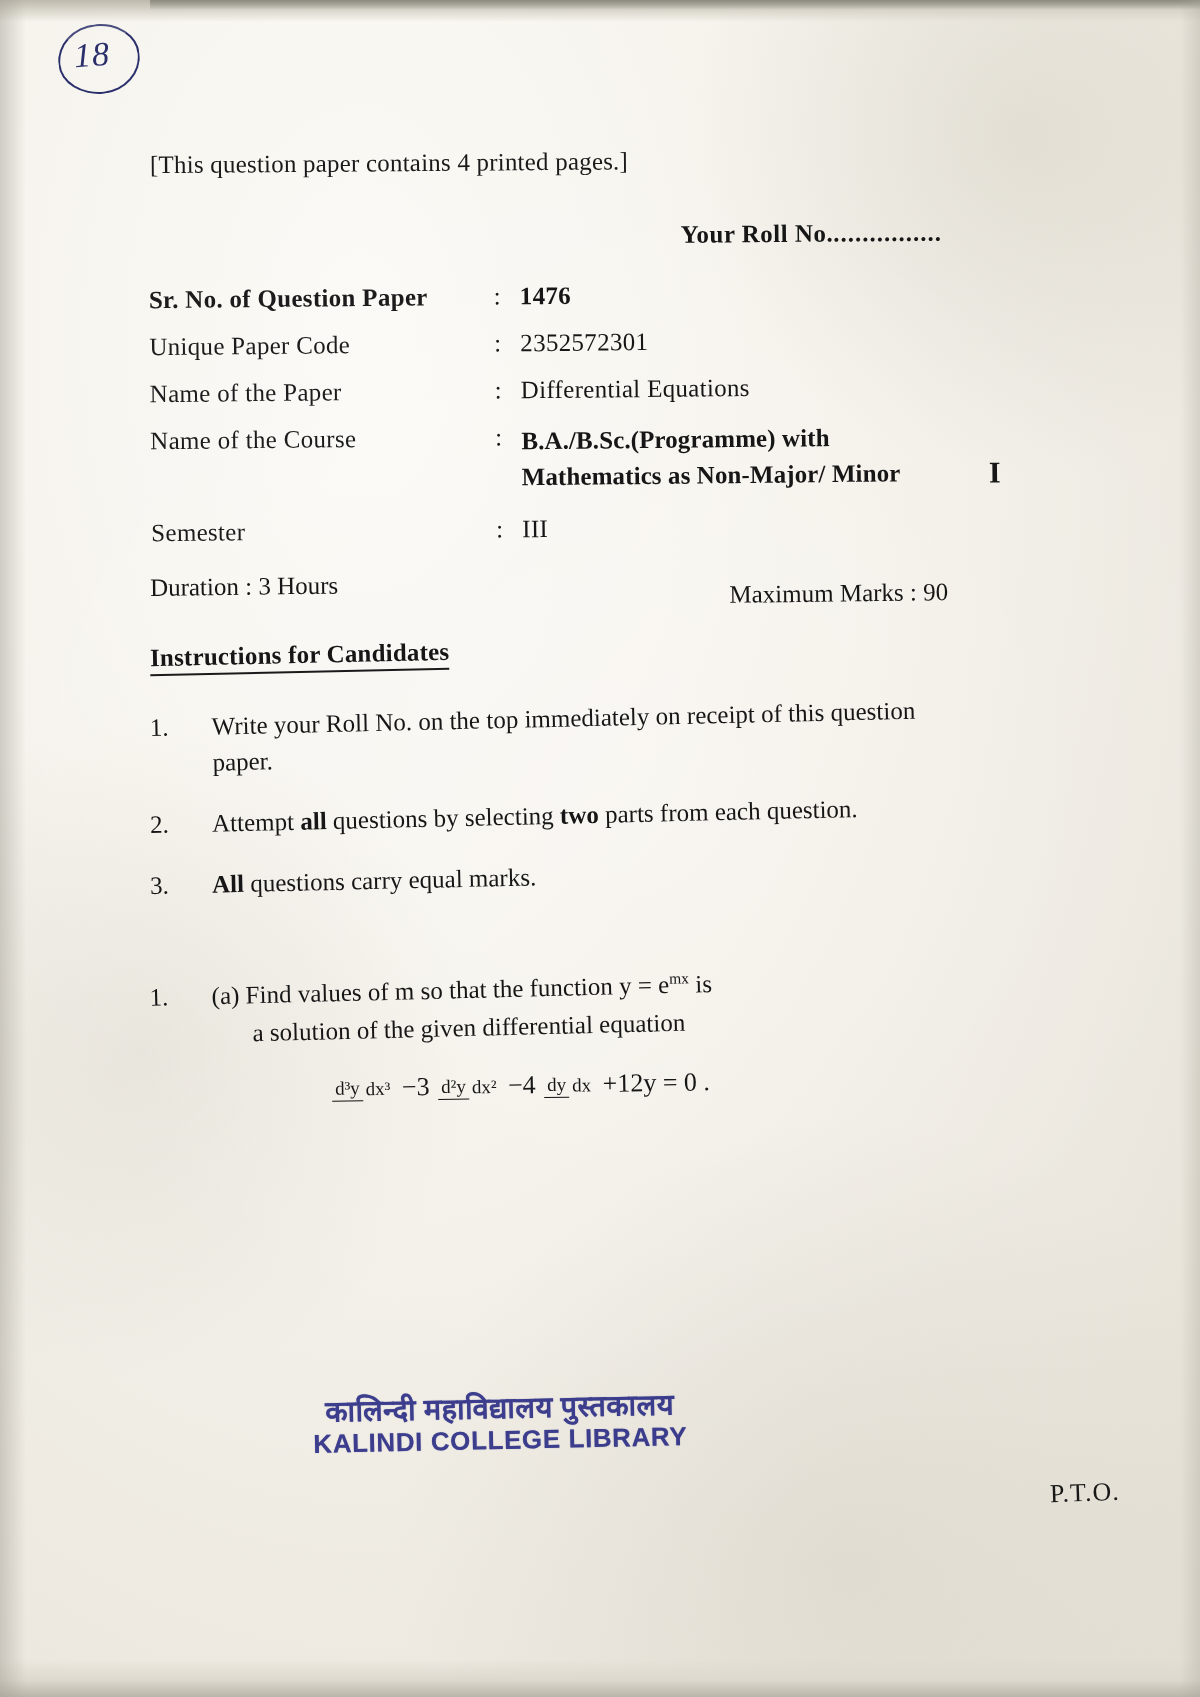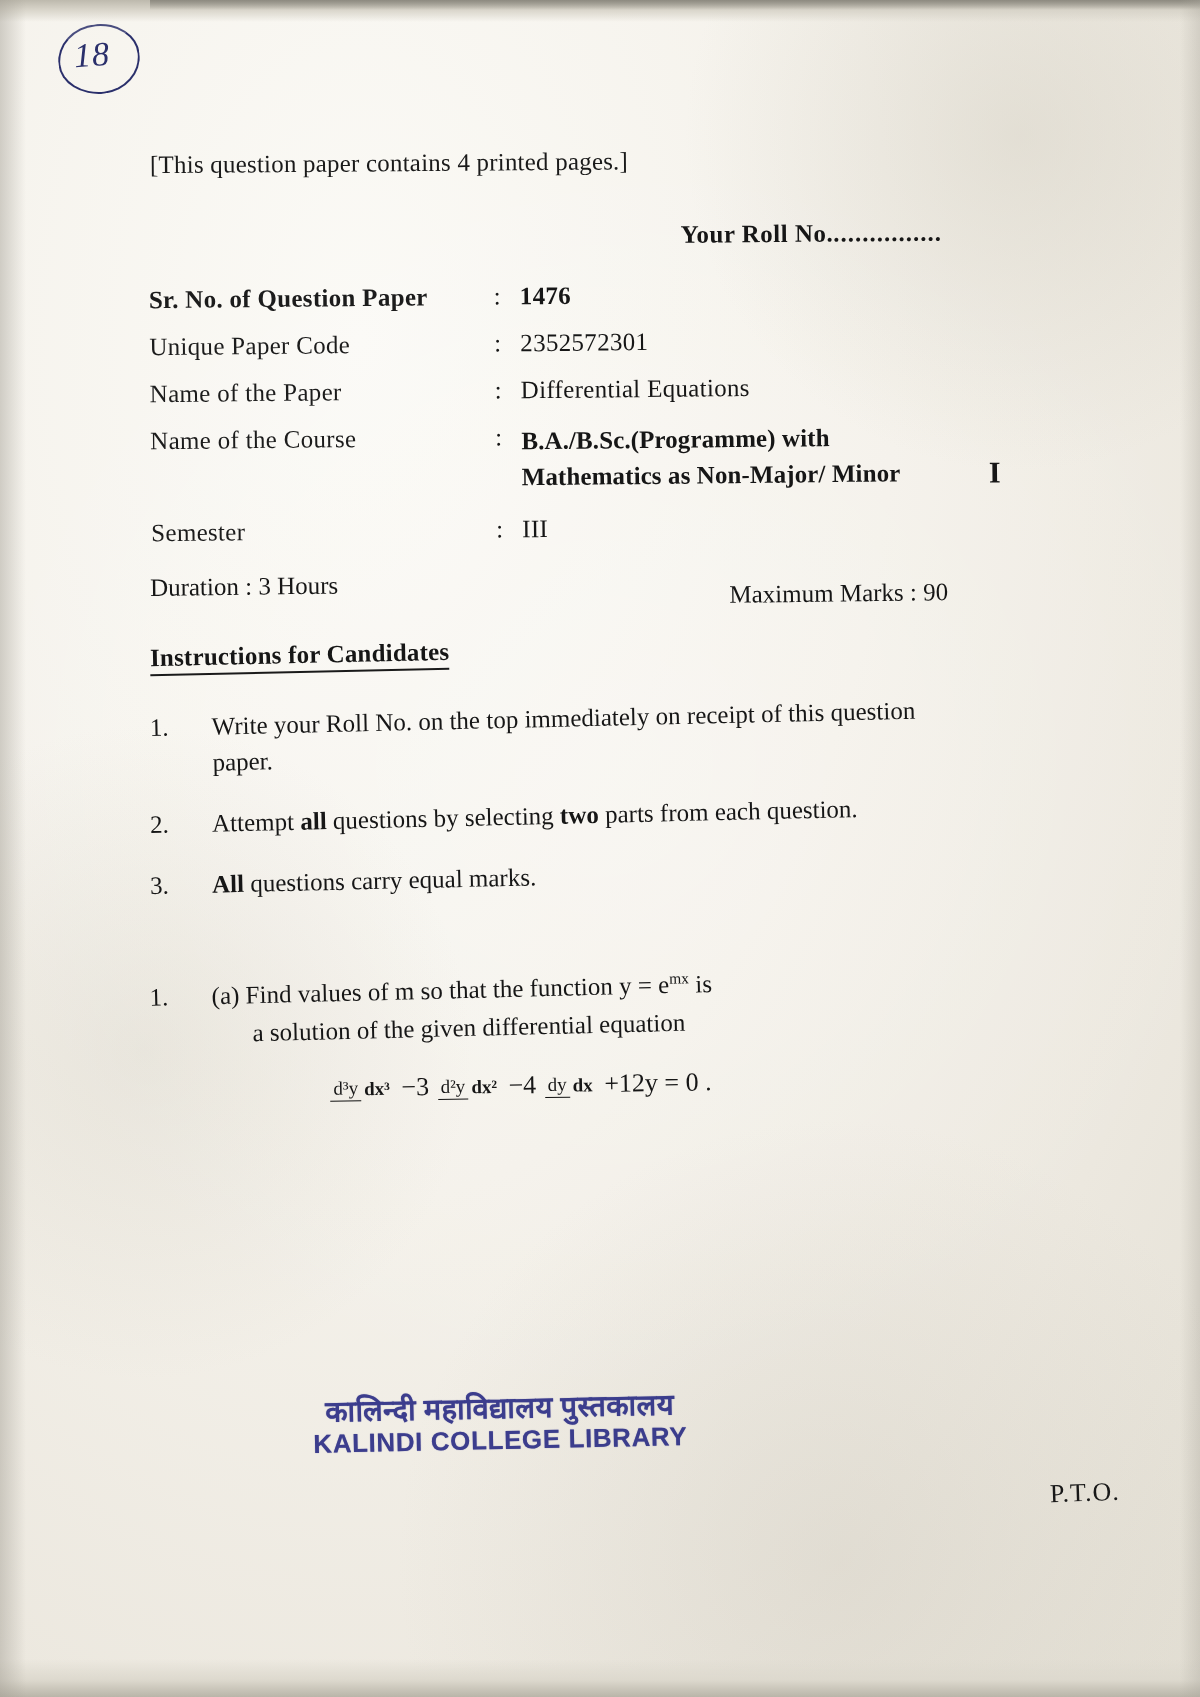--- a/index.html
+++ b/index.html
@@ -240,21 +240,21 @@
     display: inline-flex;
     vertical-align: middle;
     text-align: center;
     font-size: 19px;
     line-height: 1.12;
     margin: 0 2px;
     position: relative;
     top: -1px;
   }
   .frac .num { border-bottom: 1.3px solid #111; padding: 0 3px 1px 3px; }
-  .frac .den { padding: 1px 3px 0 3px; font-weight: bold; }
+  .frac .den { padding: 1px 3px 0 3px; }
   sup { font-size: 0.62em; vertical-align: super; }
 
   
   .stamp {
     position: absolute;
     left: 285px;
     top: 1393px;
     width: 430px;
     transform: rotate(-1.2deg);
     color: #2d2f86;

